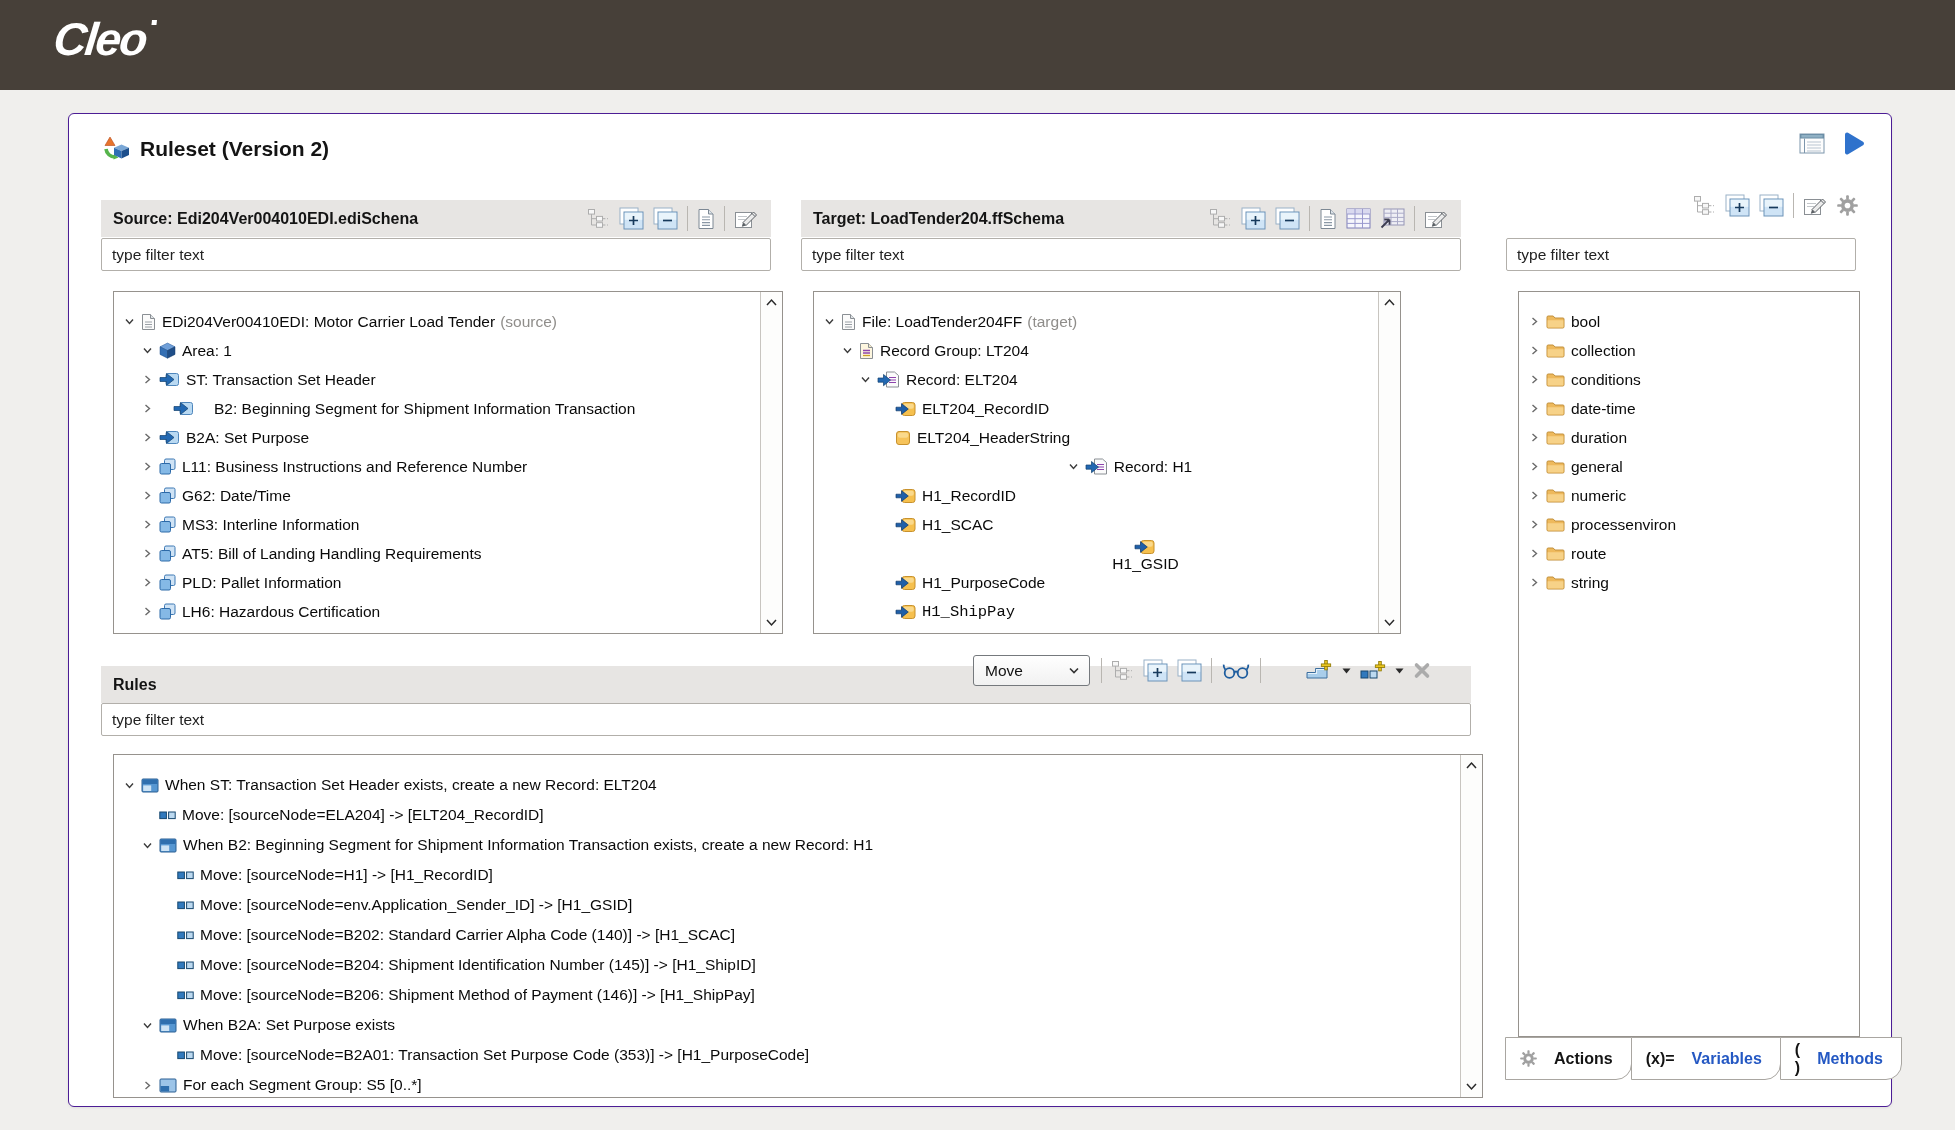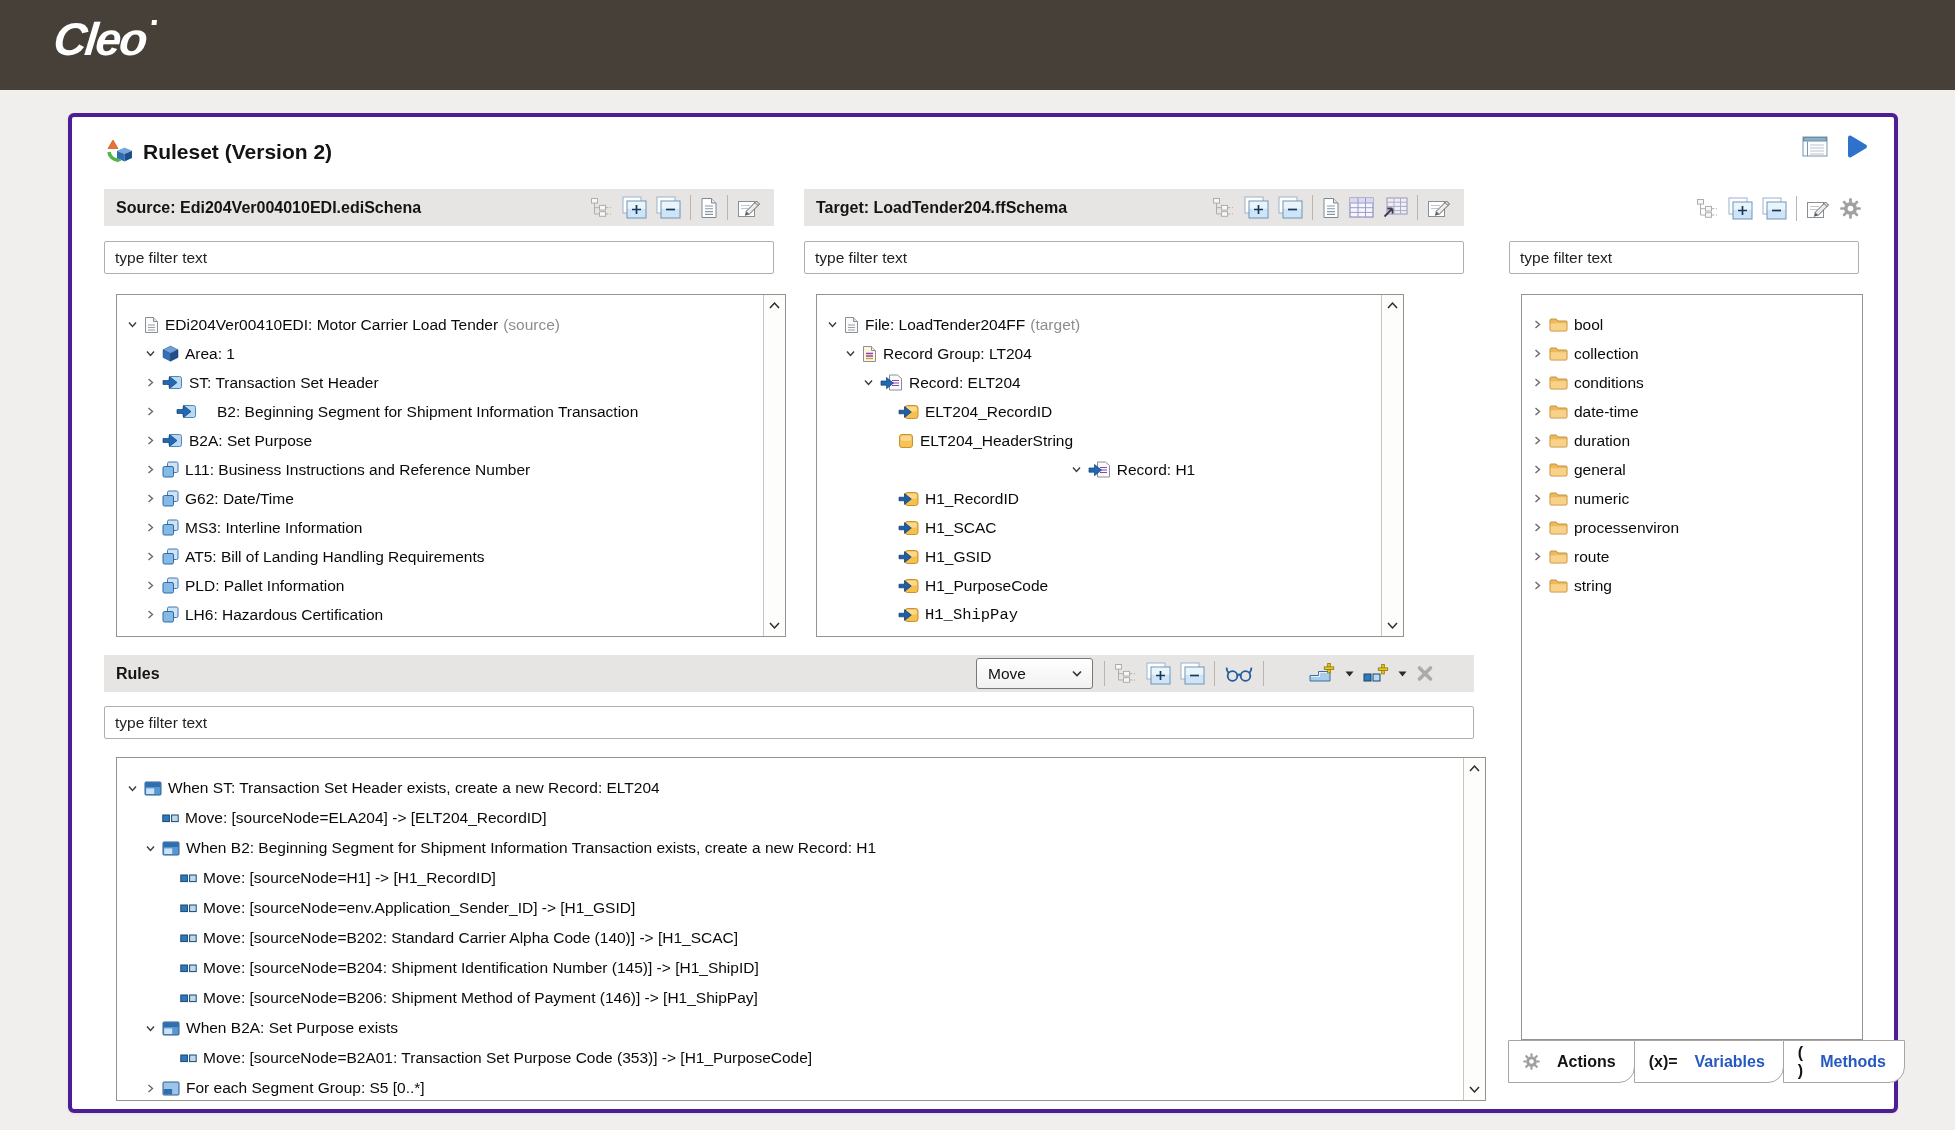--- a/index.html
+++ b/index.html
@@ -9,29 +9,29 @@
     -webkit-font-smoothing:antialiased;
   }
   .topbar{position:absolute;left:0;top:0;width:1955px;height:90px;background:#474039;}
   .logo{
     position:absolute;left:54px;top:16px;color:#ffffff;font-size:46px;line-height:1;
     font-weight:700;font-style:italic;letter-spacing:-2px;transform:skewX(-6deg);
   }
   .logo::after{content:"";position:absolute;right:-9px;top:4px;width:5px;height:5px;background:#fff;}
   .card{
     position:absolute;left:68px;top:113px;width:1822px;height:992px;background:#ffffff;
-    border:4px solid #4c1d95;border-radius:6px;box-shadow:0 1px 3px rgba(0,0,0,.07);
+    border:1px solid #4c1d95;border-radius:6px;box-shadow:0 1px 3px rgba(0,0,0,.07);
   }
   .card-title-row{position:absolute;left:34px;top:22px;display:flex;align-items:center;gap:10px;}
   .card-title{font-size:21px;font-weight:700;color:#141414;margin:0;}
   .card-actions{position:absolute;right:24px;top:16px;display:flex;align-items:center;gap:16px;}
 
   .pbar{
     position:absolute;height:37px;background:#e7e5e3;display:flex;align-items:center;
-    padding:0 12px;box-sizing:border-box;font-size:16px;font-weight:700;color:#141414;
+    padding:0 12px;box-sizing:border-box;font-size:16px;font-weight:700;color:#141414;margin-top:14px;
   }
   .pbar .tb{margin-left:auto;display:flex;align-items:center;gap:9px;}
   .fl-tb{position:absolute;display:flex;align-items:center;gap:9px;}
   .tbtn{display:flex;align-items:center;cursor:default;}
   .sep{width:1px;height:25px;background:#b9b6b1;}
   .spc{width:26px;}
 
   .filter{
     position:absolute;height:33px;border:1px solid #b2afaa;background:#fff;border-radius:2px;
     font-family:"Liberation Sans",sans-serif;font-size:15.5px;padding:0 10px;color:#1a1a1a;box-sizing:border-box;outline:none;
@@ -494,21 +494,21 @@
         <div class="row" style="padding-left: 77px;">
           <span class="icn">
             <svg width="21" height="16" viewBox="0 0 21 16">
               <rect x="7" y="1.5" width="13" height="13" rx="2.5" fill="#f6c04e" stroke="#c8922e"></rect>
               <rect x="8.2" y="2.7" width="10.6" height="5" rx="2" fill="#fad98c"></rect>
               <path d="M1 6.2 h5.5 v-3.6 l6.8 5.4 -6.8 5.4 v-3.6 H1 z" fill="#1f5fa8" stroke="#0e3a6b" stroke-width="0.7"></path>
             </svg>
           </span>
           <span class="lbl">H1_SCAC</span>
         </div>
-        <div class="row" style="padding-left: 77px;">
+        <div class="row" style="padding-left: 77px; flex-direction: column;">
           <span class="icn">
             <svg width="21" height="16" viewBox="0 0 21 16">
               <rect x="7" y="1.5" width="13" height="13" rx="2.5" fill="#f6c04e" stroke="#c8922e"></rect>
               <rect x="8.2" y="2.7" width="10.6" height="5" rx="2" fill="#fad98c"></rect>
               <path d="M1 6.2 h5.5 v-3.6 l6.8 5.4 -6.8 5.4 v-3.6 H1 z" fill="#1f5fa8" stroke="#0e3a6b" stroke-width="0.7"></path>
             </svg>
           </span>
           <span class="lbl">H1_GSID</span>
         </div>
         <div class="row" style="padding-left: 77px;">

